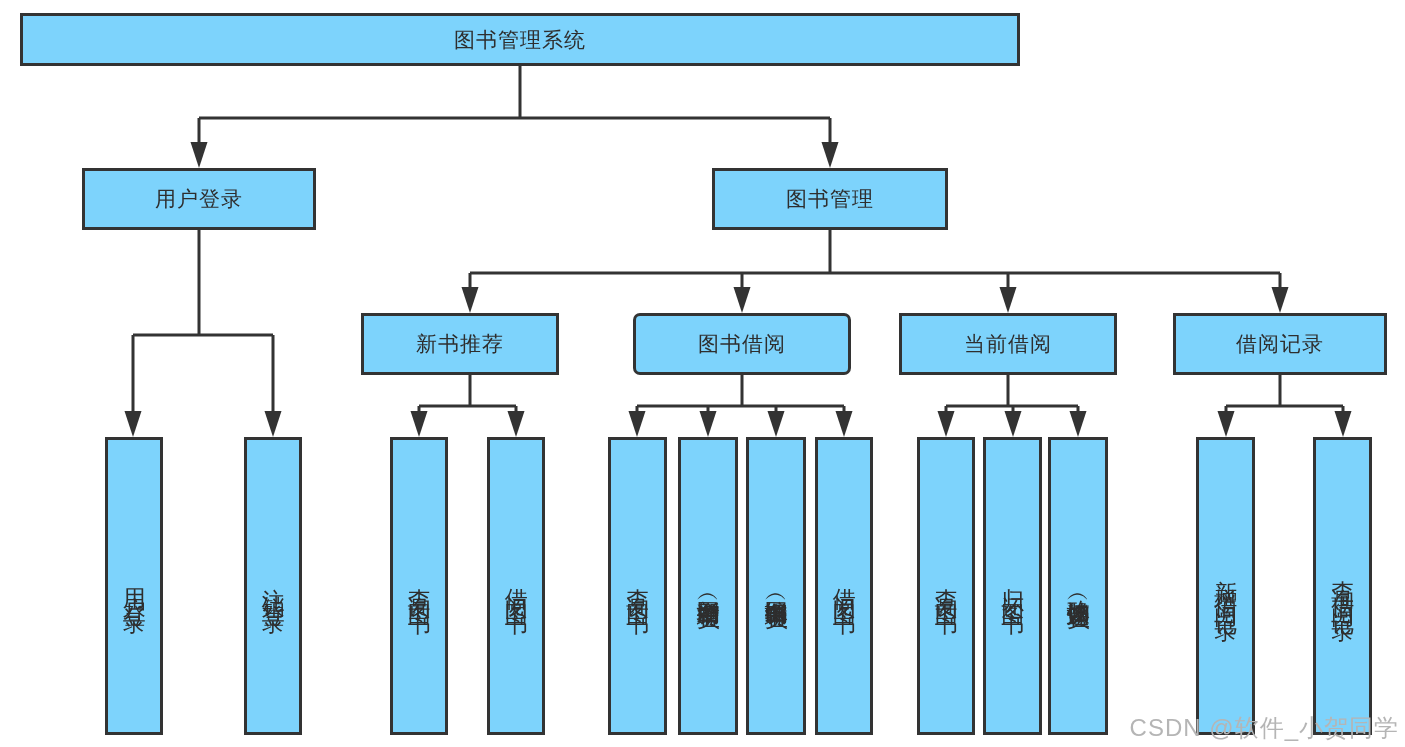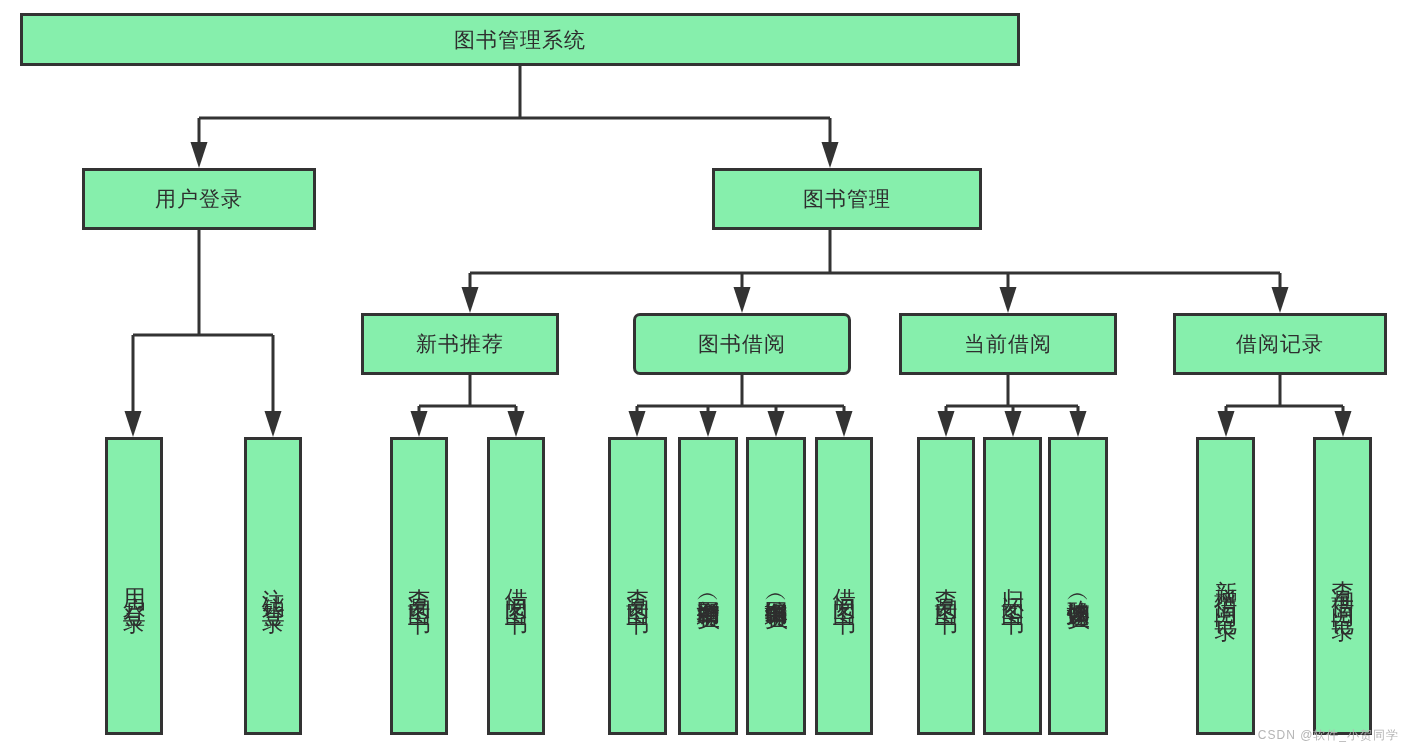--- a/index.html
+++ b/index.html
@@ -8,40 +8,40 @@
     width:1405px;height:747px;
     background:#ffffff;
     font-family:"Liberation Sans", sans-serif;
     overflow:hidden;
   }
   .wires{position:absolute;left:0;top:0;width:1405px;height:747px;}
   .node{
     position:absolute;
     box-sizing:border-box;
     border:3px solid #333333;
-    background:#86efac;
+    background:#7dd3fc;
     display:flex;
     align-items:center;
     justify-content:center;
     color:#2e2e2e;
   }
   .hbox{font-size:21px;letter-spacing:1px;}
   .vbox{
     writing-mode:vertical-rl;
     text-orientation:mixed;
     font-size:23px;
     letter-spacing:8px;
     line-height:1.1;
   }
   .vbox.tight{letter-spacing:1px;}
   .watermark{
     position:absolute;
     right:6px;
     bottom:3px;
-    font-size:12px;
+    font-size:24px;
     color:#b5b5b5;
     letter-spacing:1px;
     white-space:nowrap;
   }
 </style>
 </head>
 <body>
 
 <div class="canvas">
 
@@ -81,21 +81,21 @@
       <polygon points="1004.5,411 1021.5,411 1013,437"></polygon>
       <polygon points="1069.5,411 1086.5,411 1078,437"></polygon>
       <polygon points="1217.5,411 1234.5,411 1226,437"></polygon>
       <polygon points="1334.5,411 1351.5,411 1343,437"></polygon>
     </g>
   </svg>
 
   <div class="node hbox" style="left:20px;top:13px;width:1000px;height:53px;">图书管理系统</div>
 
   <div class="node hbox" style="left:82px;top:168px;width:234px;height:62px;">用户登录</div>
-  <div class="node hbox" style="left:712px;top:168px;width:270px;height:62px;">图书管理</div>
+  <div class="node hbox" style="left:712px;top:168px;width:236px;height:62px;">图书管理</div>
 
   <div class="node hbox" style="left:361px;top:313px;width:198px;height:62px;">新书推荐</div>
   <div class="node hbox" style="left:633px;top:313px;width:218px;height:62px;border-radius:7px;">图书借阅</div>
   <div class="node hbox" style="left:899px;top:313px;width:218px;height:62px;font-family:Liberation Mono, monospace;">当前借阅</div>
   <div class="node hbox" style="left:1173px;top:313px;width:214px;height:62px;">借阅记录</div>
 
   <div class="node vbox" style="left:105px;top:437px;width:58px;height:298px;">用户登录</div>
   <div class="node vbox" style="left:244px;top:437px;width:58px;height:298px;">注销登录</div>
 
   <div class="node vbox" style="left:390px;top:437px;width:58px;height:298px;">查询图书</div>

